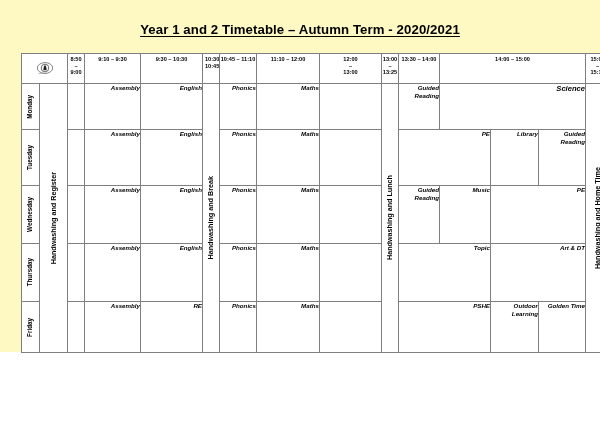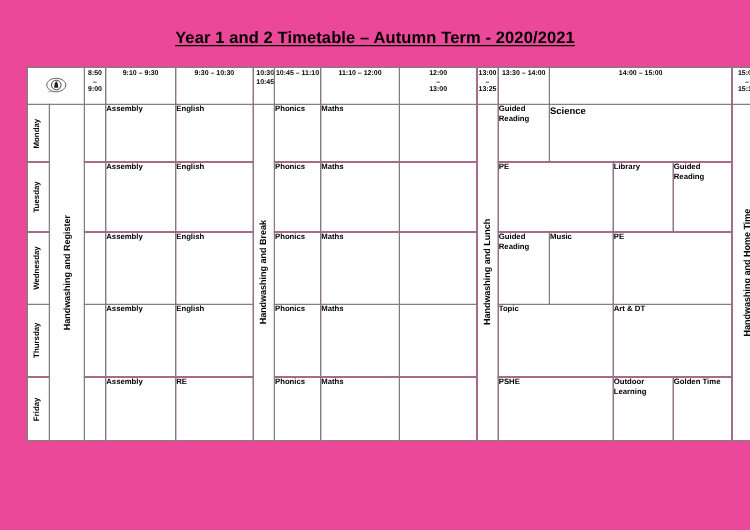--- a/index.html
+++ b/index.html
@@ -10,22 +10,22 @@
     width: 600px;
     height: 424px;
     background: #ffffff;
     font-family: "Liberation Sans", sans-serif;
     overflow: hidden;
   }
 
   .page {
     position: relative;
     width: 600px;
-    height: 424px;
-    background: #ec4899;
+    height: 352px;
+    background: #fef9c3;
     box-sizing: border-box;
   }
 
   .doc-title {
     position: absolute;
     top: 22px;
     left: 0;
     width: 600px;
     text-align: center;
     font-size: 13.2px;
@@ -112,24 +112,25 @@
     text-align: center;
     vertical-align: middle;
     padding: 0;
   }
   td.span-col .vert {
     font-size: 7.2px;
   }
 
   
   td.subject {
-    text-align: left;
+    text-align: right;
     padding-top: 3px;
     font-size: 6.6px;
     line-height: 1.25;
+    font-style: italic;
   }
   td.subject.big {
     font-size: 7.6px;
   }
   td.empty {
     background: #ffffff;
   }
   td.shade {
     background: #e2e2e2;
   }

